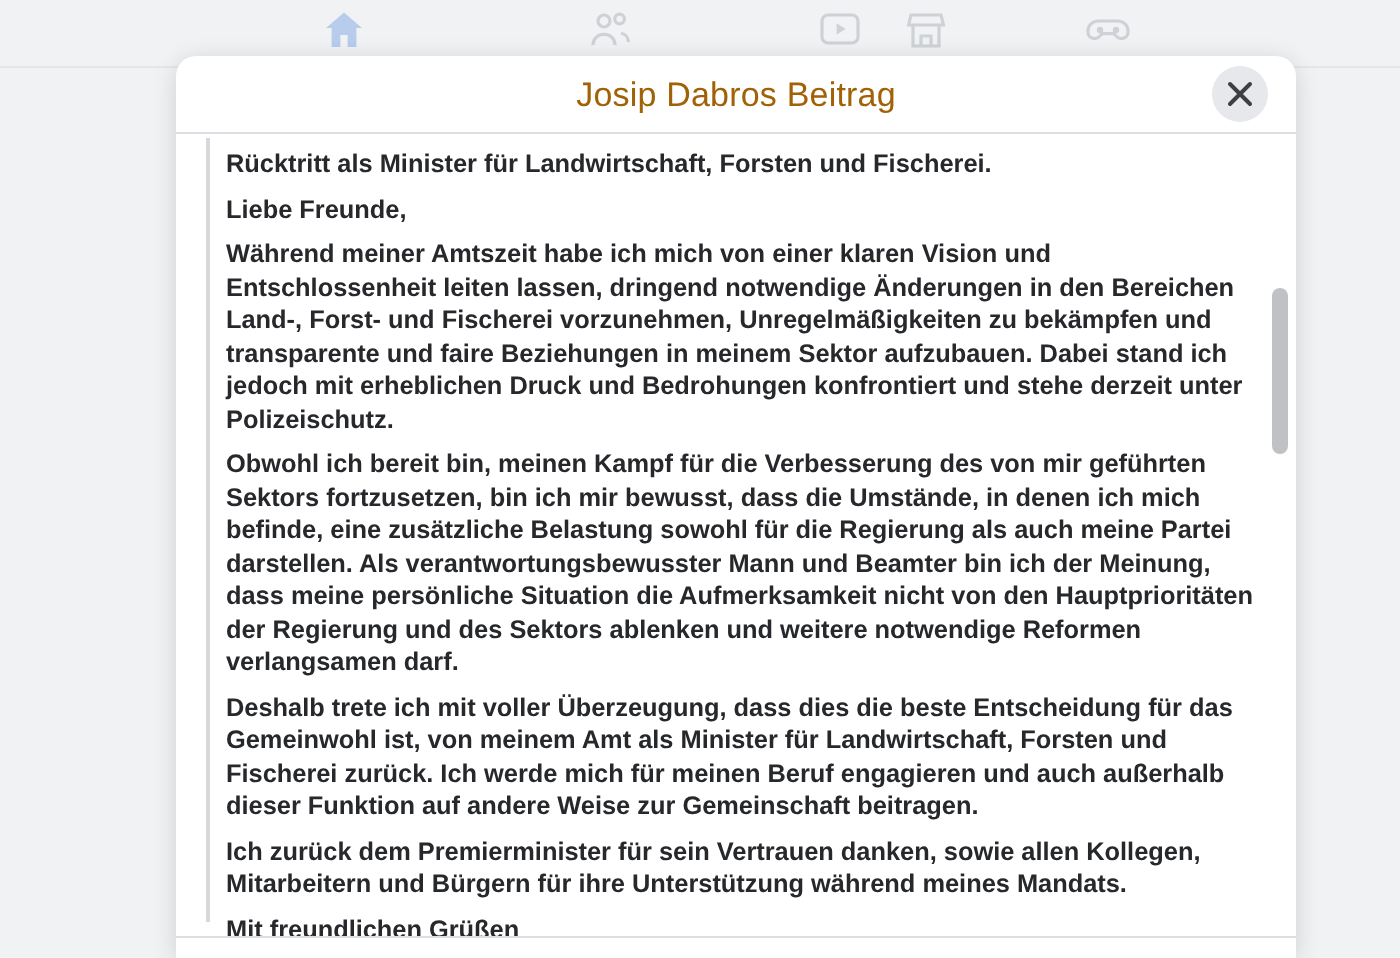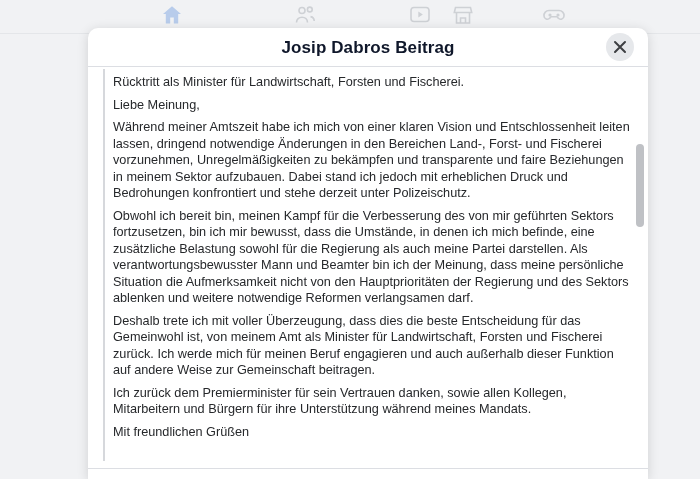--- a/index.html
+++ b/index.html
@@ -19,40 +19,40 @@
   .nav-ico svg { width:24px; height:24px; display:block; }
 
   
   .modal {
     position:absolute; left:88px; top:28px; width:560px; height:451px;
     background:#ffffff; border-radius:10px 10px 0 0;
     box-shadow:0 2px 12px rgba(0,0,0,.14);
   }
   .modal-header { position:relative; height:38px; }
   .modal-title {
-    text-align:center; line-height:40px; font-size:17px; font-weight:bold;
-    color:#0f172a; letter-spacing:.1px;
+    text-align:center; line-height:40px; font-size:17px; font-weight:normal;
+    color:#a16207; letter-spacing:.1px;
   }
   .close-btn {
     position:absolute; right:14px; top:5px; width:28px; height:28px;
     border-radius:50%; background:#e6e8eb; border:none; cursor:pointer;
     display:flex; align-items:center; justify-content:center;
   }
   .close-btn svg { width:14px; height:14px; display:block; }
   .header-divider { height:1px; background:#dcdee3; }
 
   .modal-body { position:relative; height:401px; overflow:hidden; }
   .quote-rule {
     position:absolute; left:15px; top:2px; width:2px; height:392px; background:#d6d8dc;
   }
   .post-text {
     position:absolute; left:25px; top:7px; width:521px;
     font-size:12.7px; line-height:16.5px; color:#26282b;
   }
-  .post-text p { margin:0 0 6px 0; }
+  .post-text p { margin:0 0 6px 0;font-weight:bold; }
   .scroll-thumb {
     position:absolute; left:548px; top:77px; width:8px; height:83px;
     border-radius:4px; background:#bfc1c5;
   }
   .bottom-divider { height:1px; background:#dcdee3; }
   .modal-footer-gap { height:10px; background:#ffffff; }
 </style>
 </head>
 <body>
 
@@ -103,21 +103,21 @@
           </svg>
       </span>
     </button>
   </div>
   <div class="header-divider"></div>
 
   <div class="modal-body">
     <div class="quote-rule"></div>
     <div class="post-text">
       <p>Rücktritt als Minister für Landwirtschaft, Forsten und Fischerei.</p>
-      <p>Liebe Meinung,</p>
+      <p>Liebe Freunde,</p>
       <p>Während meiner Amtszeit habe ich mich von einer klaren Vision und Entschlossenheit leiten lassen, dringend notwendige Änderungen in den Bereichen Land-, Forst- und Fischerei vorzunehmen, Unregelmäßigkeiten zu bekämpfen und transparente und faire Beziehungen in meinem Sektor aufzubauen. Dabei stand ich jedoch mit erheblichen Druck und Bedrohungen konfrontiert und stehe derzeit unter Polizeischutz.</p>
       <p>Obwohl ich bereit bin, meinen Kampf für die Verbesserung des von mir geführten Sektors fortzusetzen, bin ich mir bewusst, dass die Umstände, in denen ich mich befinde, eine zusätzliche Belastung sowohl für die Regierung als auch meine Partei darstellen. Als verantwortungsbewusster Mann und Beamter bin ich der Meinung, dass meine persönliche Situation die Aufmerksamkeit nicht von den Hauptprioritäten der Regierung und des Sektors ablenken und weitere notwendige Reformen verlangsamen darf.</p>
       <p>Deshalb trete ich mit voller Überzeugung, dass dies die beste Entscheidung für das Gemeinwohl ist, von meinem Amt als Minister für Landwirtschaft, Forsten und Fischerei zurück. Ich werde mich für meinen Beruf engagieren und auch außerhalb dieser Funktion auf andere Weise zur Gemeinschaft beitragen.</p>
       <p>Ich zurück dem Premierminister für sein Vertrauen danken, sowie allen Kollegen, Mitarbeitern und Bürgern für ihre Unterstützung während meines Mandats.</p>
       <p>Mit freundlichen Grüßen</p>
     </div>
     <div class="scroll-thumb"></div>
   </div>
 
   <div class="bottom-divider"></div>

